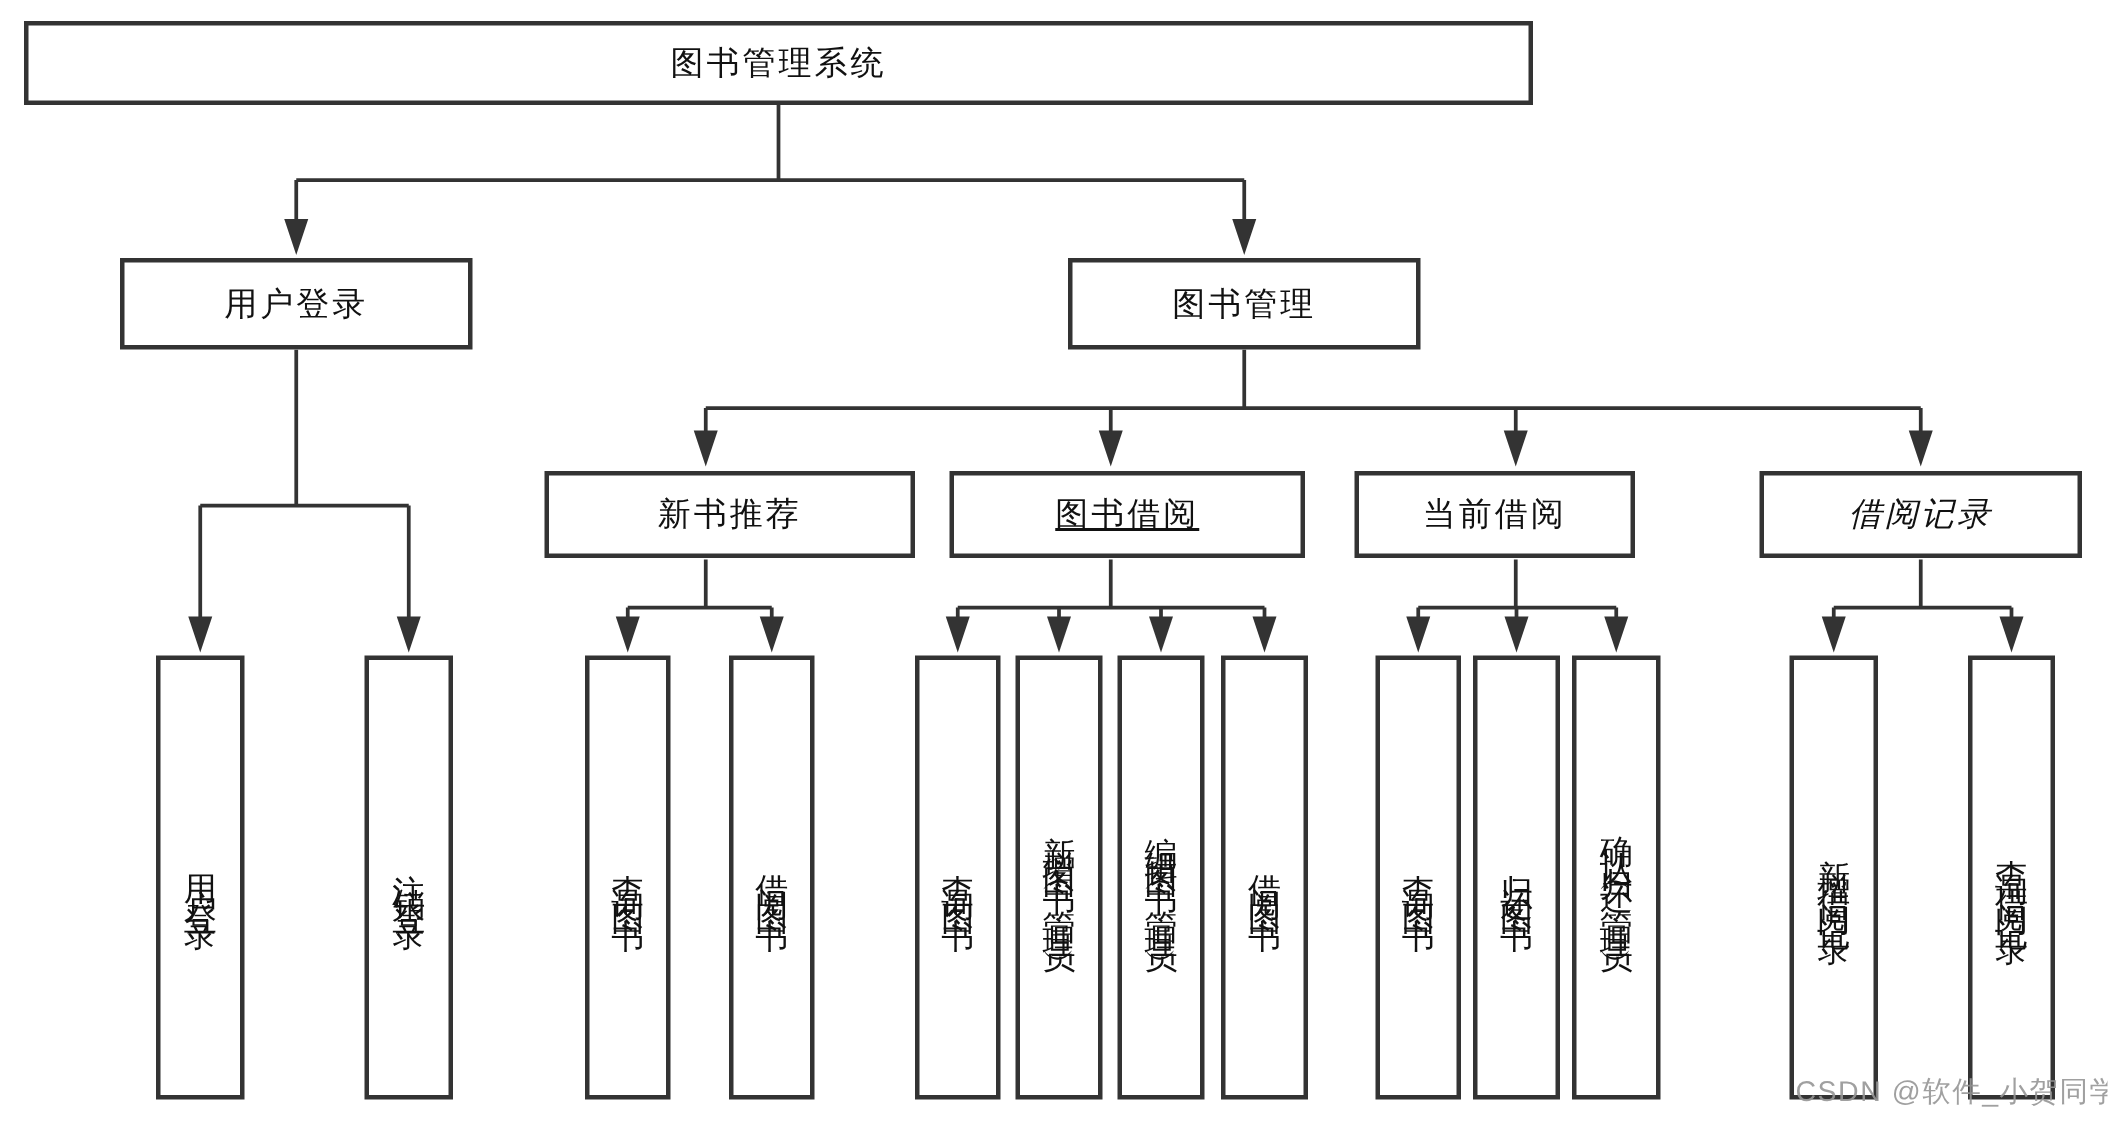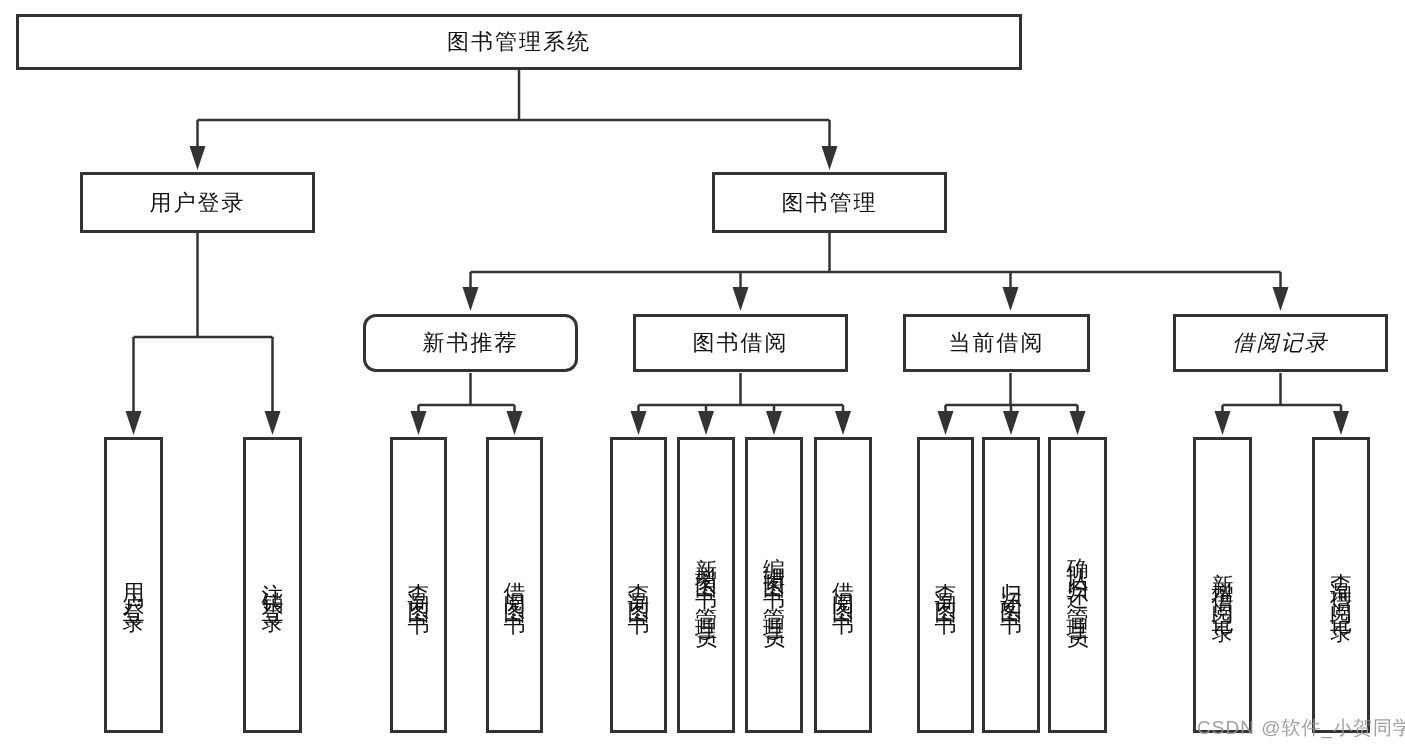--- a/index.html
+++ b/index.html
@@ -39,22 +39,22 @@
     letter-spacing: 10px;
     line-height: 1;
     white-space: nowrap;
   }
   
   .n-root   { left: 16px;  top: 14px;  width: 1006px; height: 56px; }
   
   .n-login  { left: 80px;  top: 172px; width: 235px; height: 61px; }
   .n-mgmt   { left: 712px; top: 172px; width: 235px; height: 61px; justify-content: center; }
   
-  .n-newbook { left: 363px;  top: 314px; width: 215px; border-radius: 13px; }
-  .n-borrow  { left: 633px;  top: 314px; width: 215px; }
+  .n-newbook { left: 363px;  top: 314px; width: 247px; }
+  .n-borrow  { left: 633px;  top: 314px; width: 237px; text-decoration: underline; }
   .n-current { left: 903px;  top: 314px; width: 187px; }
   .n-records { left: 1173px; top: 314px; width: 215px; font-style: italic; }
   
   .n-l1  { left: 104px;  width: 59px; }
   .n-l2  { left: 243px;  width: 59px; }
   .n-l3  { left: 390px;  width: 57px; }
   .n-l4  { left: 486px;  width: 57px; }
   .n-l5  { left: 610px;  width: 57px; }
   .n-l6  { left: 677px;  width: 58px; }
   .n-l7  { left: 745px;  width: 58px; }

